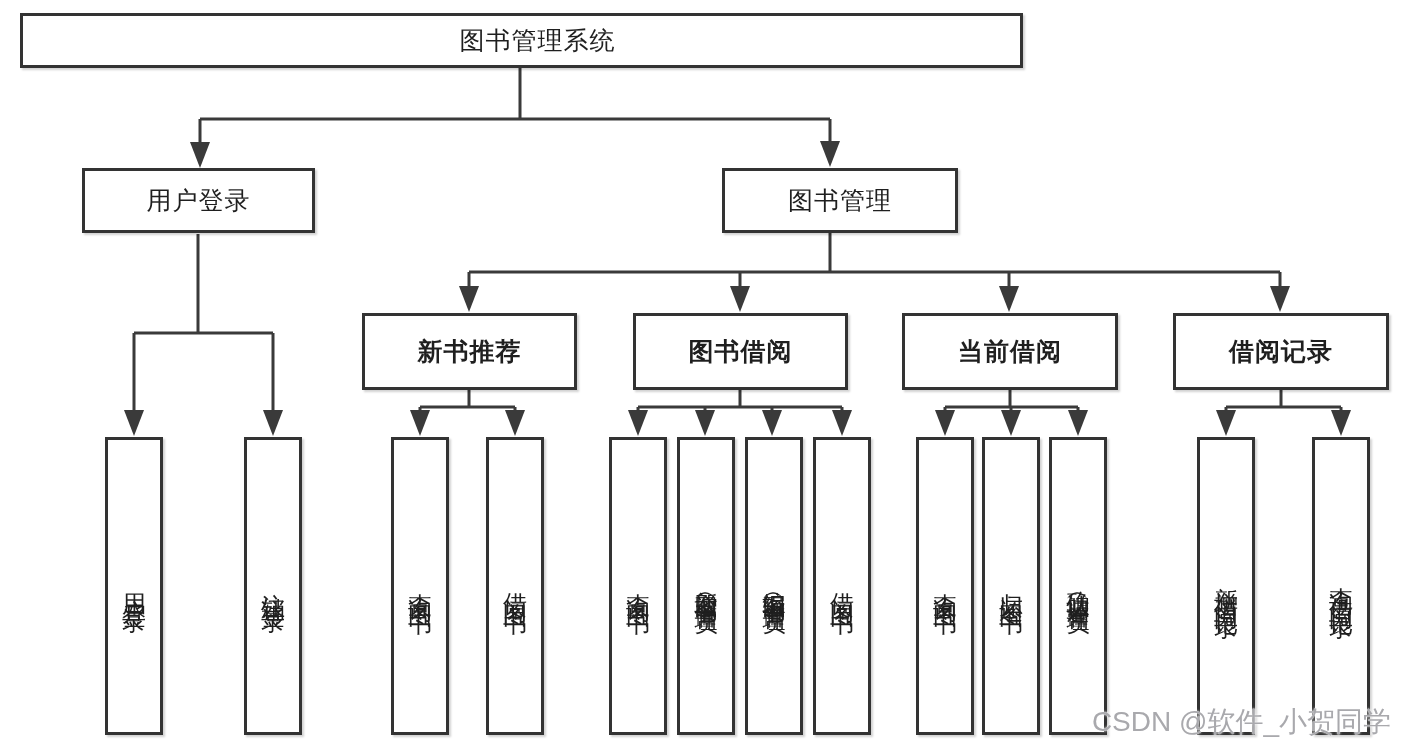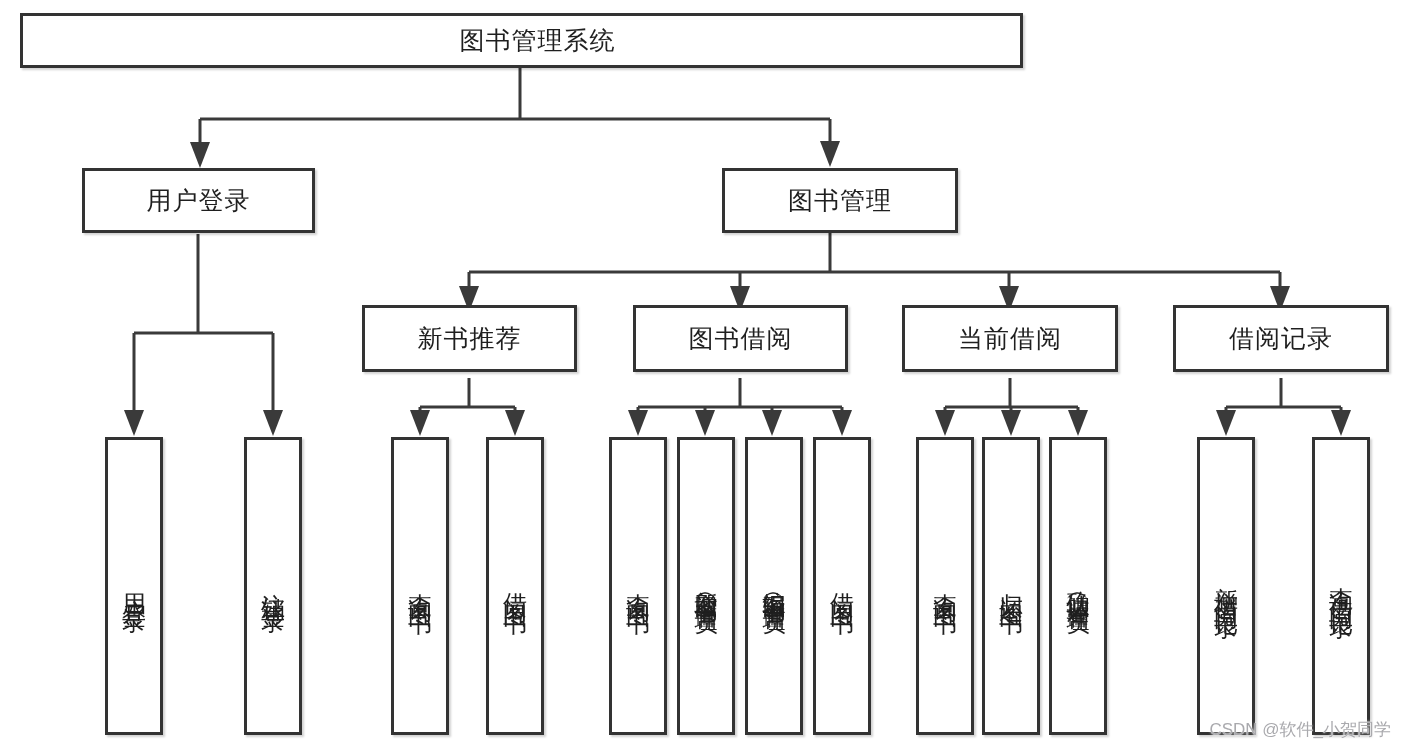--- a/index.html
+++ b/index.html
@@ -46,27 +46,27 @@
     line-height: 1;
     white-space: nowrap;
   }
   .node .vlabel.tight {
     letter-spacing: 3px;
     font-size: 23px;
   }
   
   .root-box   { left: 20px;  top: 13px;  width: 1003px; height: 55px; padding-left: 32px; }
   .l2-box     { top: 168px; height: 65px; }
-  .l3-box     { top: 305px; height: 67px; }
+  .l3-box     { top: 313px; height: 77px; font-weight: bold; }
   .leaf-box   { top: 437px; width: 58px; height: 298px; }
   .watermark {
     position: absolute;
     right: 14px;
     bottom: 6px;
-    font-size: 17px;
+    font-size: 28px;
     color: #a9a9ad;
     text-shadow: 0 0 3px rgba(255,255,255,0.95), 0 0 1px #ffffff;
     white-space: nowrap;
   }
 </style>
 </head>
 <body>
 
 <div class="stage">
 

